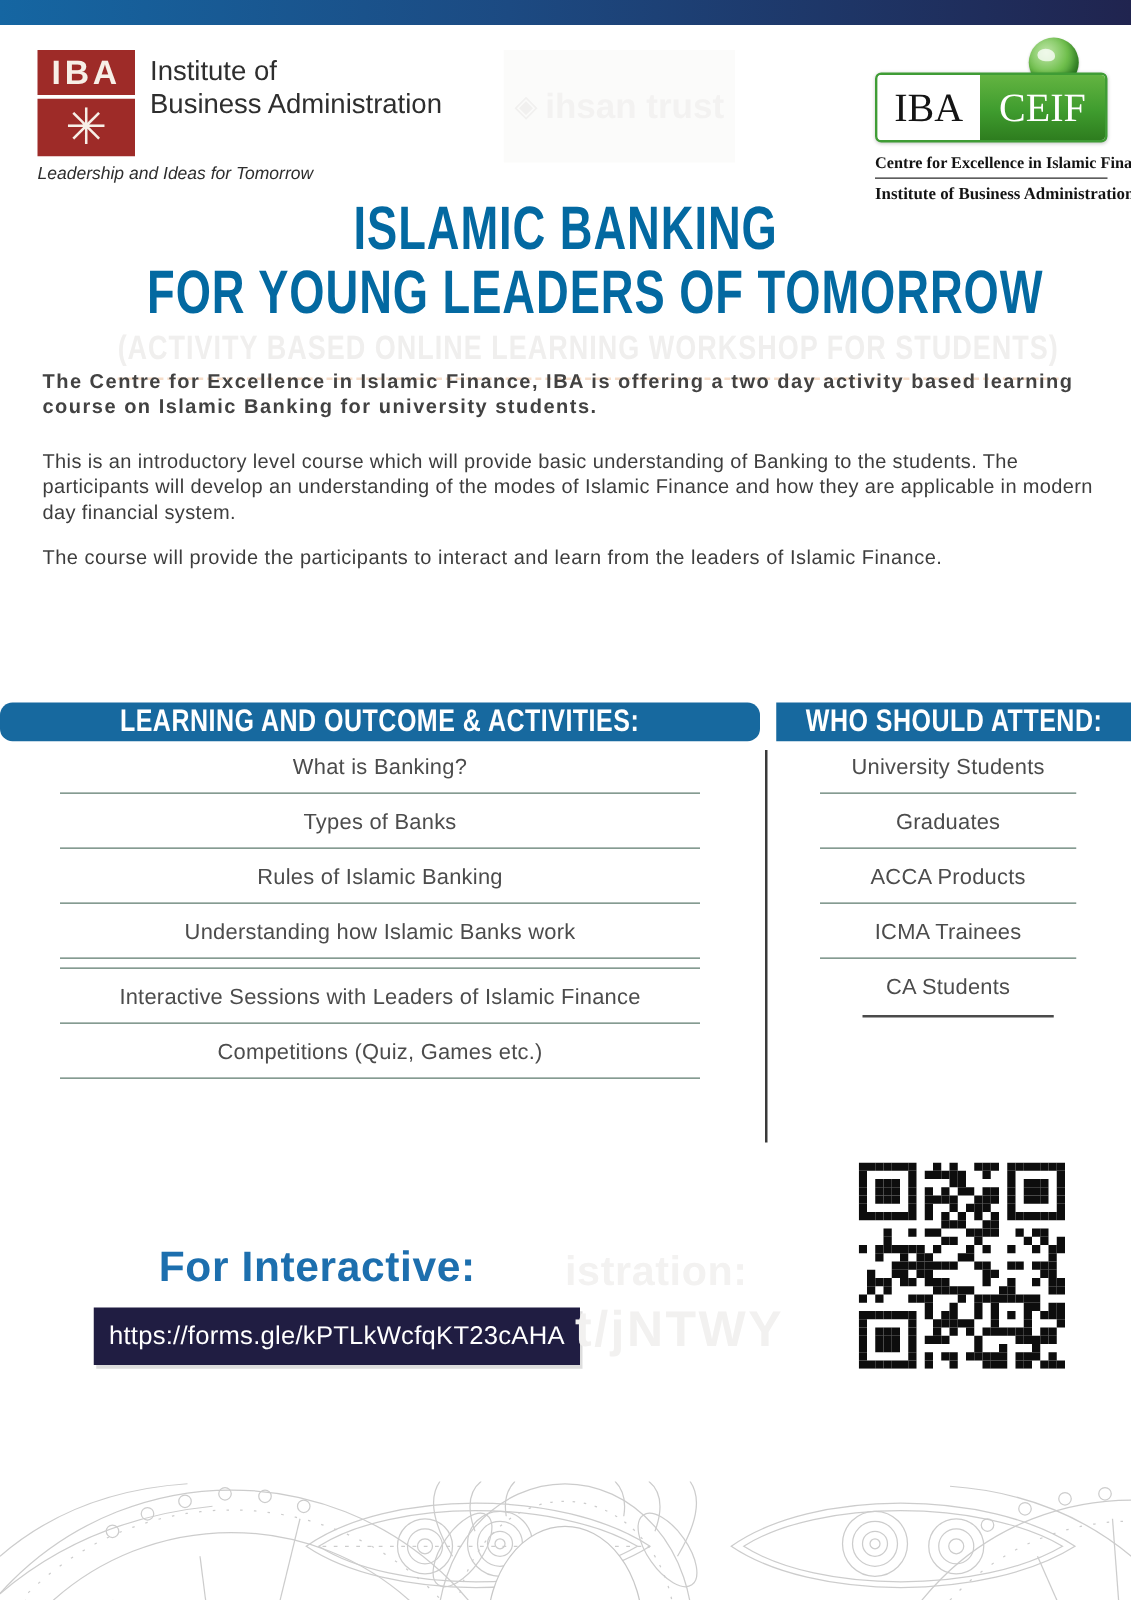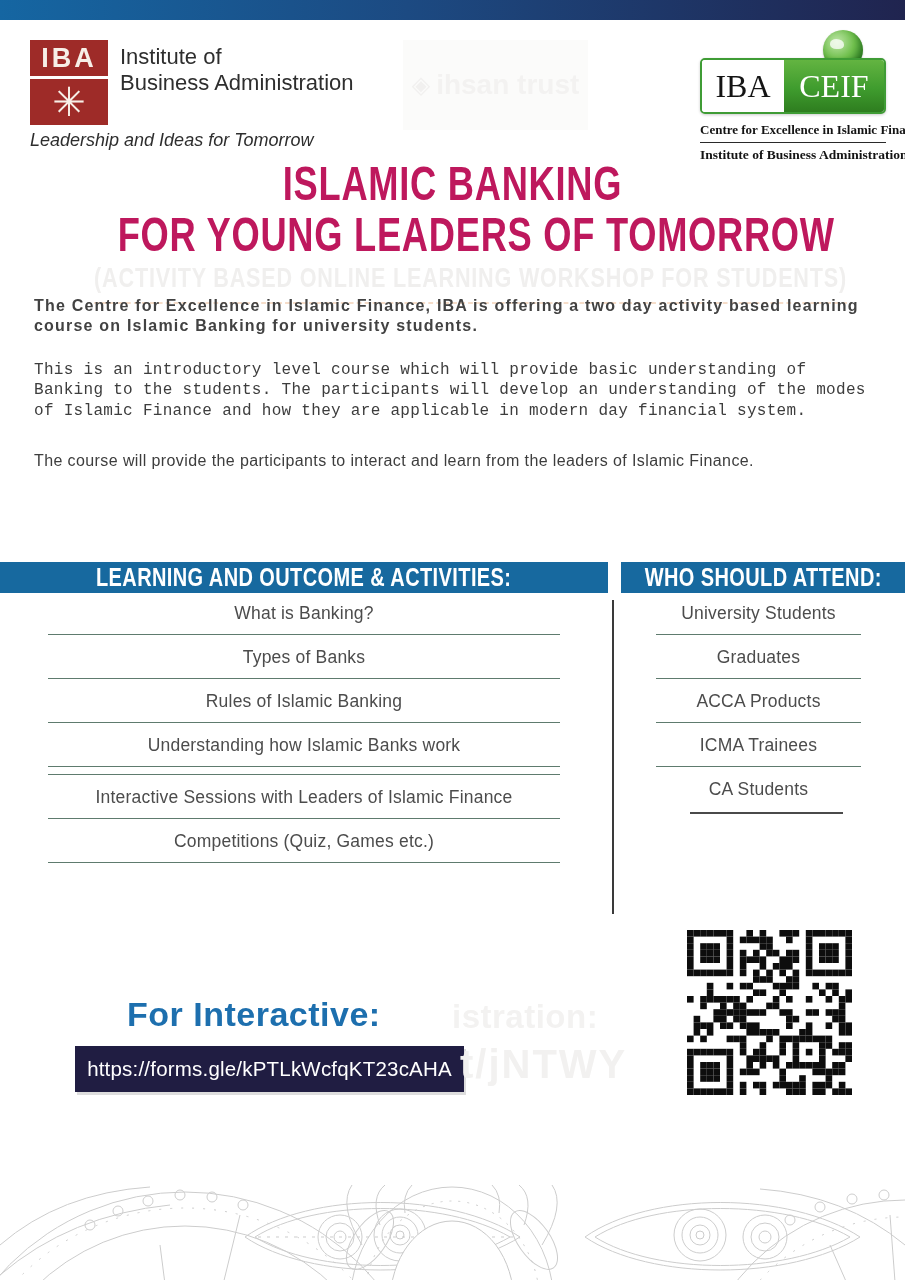--- a/index.html
+++ b/index.html
@@ -12,21 +12,21 @@
     background:linear-gradient(90deg,#1566a2 0%,#1c4a82 45%,#20244f 100%);}
 
   
   .iba-logo{position:absolute;left:30px;top:40px;display:flex;align-items:flex-start;}
   .iba-blocks{display:flex;flex-direction:column;gap:3px;}
   .iba-red-top{width:78px;height:36px;background:#9e2b28;color:#f7efe7;display:flex;align-items:center;justify-content:center;
     font-weight:bold;font-size:27px;letter-spacing:3px;}
   .iba-red-bot{width:78px;height:46px;background:#9e2b28;color:#f7efe7;display:flex;align-items:center;justify-content:center;
     font-size:40px;line-height:1;}
   .iba-name{margin-left:12px;font-size:22px;color:#2e2e2e;line-height:1.18;padding-top:4px;}
-  .iba-tagline{position:absolute;left:30px;top:130px;font-style:italic;font-size:18px;color:#2e2e2e;}
+  .iba-tagline{position:absolute;left:30px;top:130px;font-style:italic;font-size:14px;color:#2e2e2e;}
 
   
   .ghost-box{position:absolute;left:403px;top:40px;width:185px;height:90px;background:#fbfbfa;
     display:flex;align-items:center;justify-content:center;gap:6px;}
   .ghost-box .txt{color:#f3f2f1;font-weight:bold;font-size:28px;}
   .ghost-box .dia{color:#f1f0ef;font-size:24px;}
 
   
   .ceif{position:absolute;left:700px;top:26px;width:186px;text-align:center;}
   .ceif-globe{position:absolute;left:123px;top:4px;width:40px;height:40px;border-radius:50%;
@@ -39,38 +39,38 @@
   .ceif-box .iba-part{flex:0 0 45%;display:flex;align-items:center;justify-content:center;
     font-family:"Liberation Serif",serif;font-size:32px;color:#141414;background:#ffffff;}
   .ceif-box .ceif-part{flex:1;display:flex;align-items:center;justify-content:center;color:#ffffff;
     font-family:"Liberation Serif",serif;font-size:32px;
     background:linear-gradient(180deg,#63b441 0%,#3f9c2e 55%,#2e7d1f 100%);}
   .ceif-sub1{margin-top:8px;font-family:"Liberation Serif",serif;font-weight:bold;font-size:13px;color:#141414;white-space:nowrap;}
   .ceif-rule{margin:4px 0 4px 0;border-top:1.5px solid #2a2a2a;}
   .ceif-sub2{font-family:"Liberation Serif",serif;font-weight:bold;font-size:13.5px;color:#141414;white-space:nowrap;}
 
   
-  .headline{position:absolute;left:0;top:158px;width:905px;text-align:center;color:#be185d;font-weight:800;}
+  .headline{position:absolute;left:0;top:158px;width:905px;text-align:center;color:#0369a1;font-weight:800;}
   .headline .ln{display:block;font-size:49px;line-height:1.04;transform:scaleX(.74);transform-origin:50% 50%;
     letter-spacing:1px;white-space:nowrap;}
   .ghost-subtitle{position:absolute;left:0;top:263px;width:905px;text-align:center;}
   .ghost-subtitle span{display:inline-block;color:#f0efee;font-weight:800;font-size:27px;transform:scaleX(.8);
     letter-spacing:1px;white-space:nowrap;border-bottom:2px dashed #f6ddc9;padding-bottom:8px;}
 
   
   .copy{position:absolute;left:34px;top:296px;width:845px;color:#3d3d3d;}
   .copy p{margin:0 0 22px 0;font-size:16px;line-height:1.26;}
   .copy p.first{letter-spacing:1.2px;font-weight:600;color:#424242;line-height:1.26;margin-bottom:24px;}
-  .copy p.second{letter-spacing:.3px;margin-bottom:28px;font-family:Liberation Mono, monospace;}
+  .copy p.second{letter-spacing:.3px;margin-bottom:14px;}
   .copy p.third{letter-spacing:.4px;line-height:1.5;}
 
   
   .bar{position:absolute;top:562px;height:31px;background:#17699f;color:#ffffff;display:flex;align-items:center;justify-content:center;}
   .bar span{font-weight:800;font-size:25px;transform:scaleX(.8);letter-spacing:.5px;white-space:nowrap;}
-  .bar.left{left:0;width:608px;}
+  .bar.left{left:0;width:608px;border-radius:10px;}
   .bar.right{left:621px;width:284px;}
 
   
   .list-left{position:absolute;left:0;top:598px;width:608px;}
   .list-right{position:absolute;left:640px;top:598px;width:237px;}
   .lrow{height:30px;display:flex;align-items:center;justify-content:center;
     font-size:17.5px;color:#4c4c4c;letter-spacing:.2px;}
   .sep{height:0;border-top:1.5px solid #5e7b6e;margin:6px 48px 7px 48px;}
   .list-right .sep{margin:6px 16px 7px 16px;}
   .list-right .sep.dark{border-top:2.5px solid #4a4a4a;margin:8px 34px 0 50px;}

